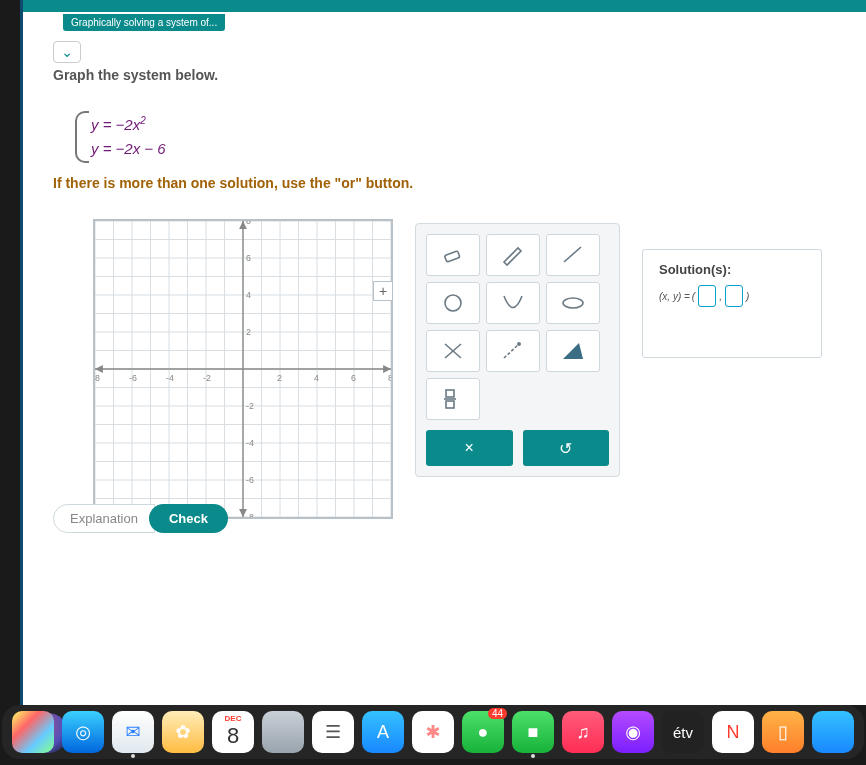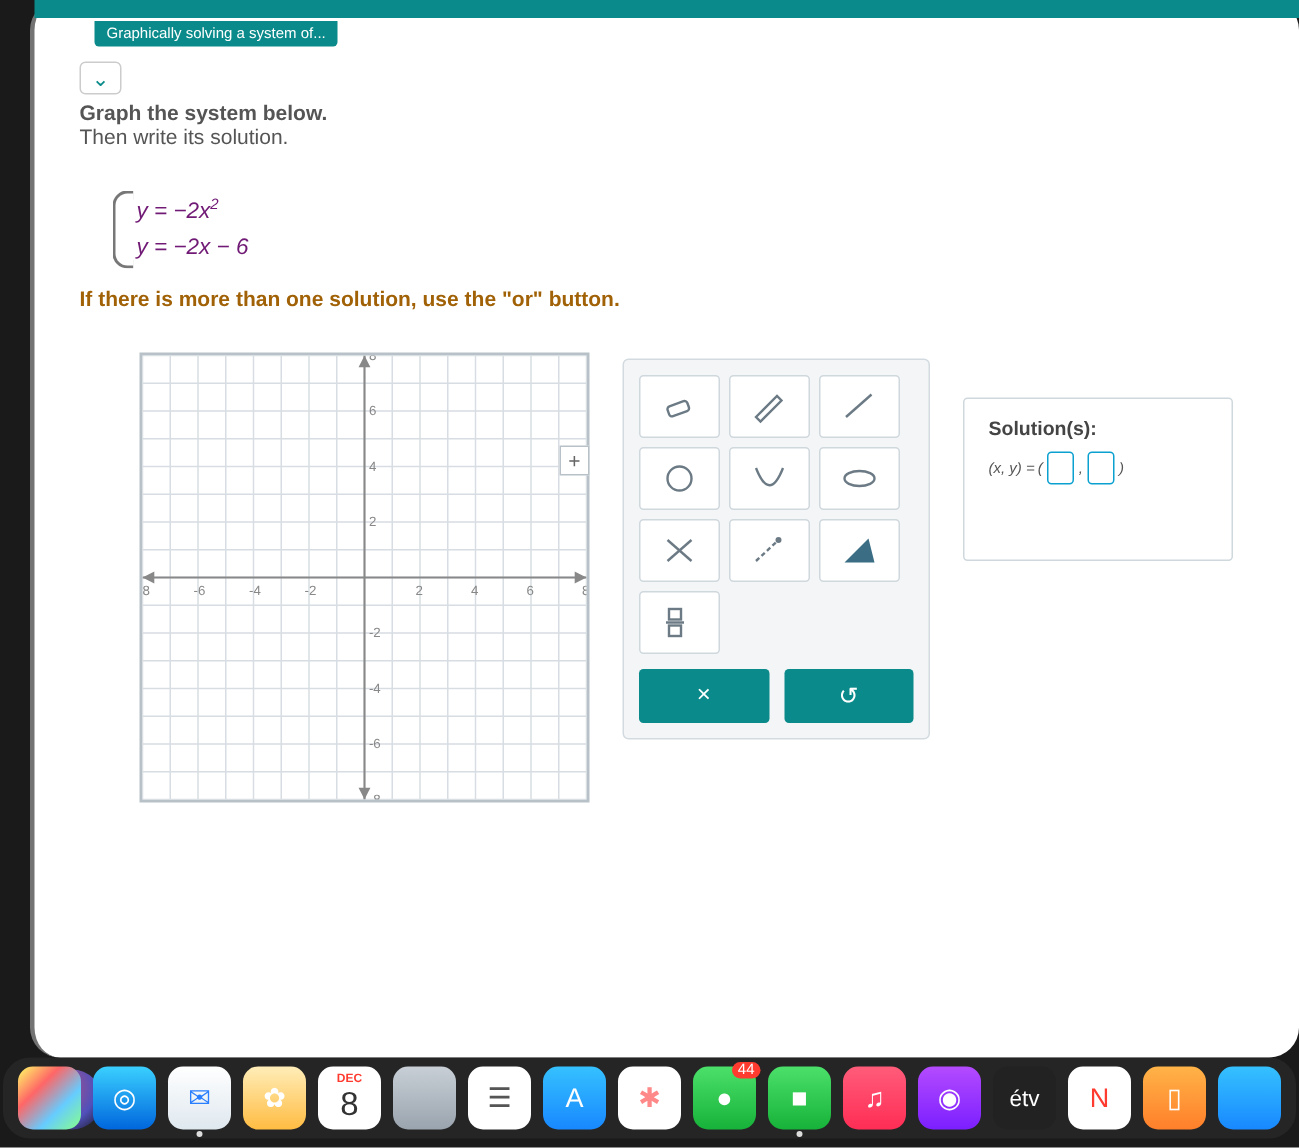--- a/index.html
+++ b/index.html
@@ -8,22 +8,21 @@
     background: #1a1a1a;
     width: 866px;
     height: 765px;
     overflow: hidden;
     position: relative;
   }
   .app-frame {
     background: #fff;
     position: absolute;
     top: 0; left: 20px; right: 0; bottom: 60px;
-    border-left: 3px solid #737373;
-    border-radius: 20px;
+    border-left: 3px solid #0c4a6e;
   }
   .top-bar {
     height: 12px;
     background: #0a8a8a;
   }
   .crumb-tab {
     display:inline-block;
     background:#0a8a8a;
     color:#fff;
     font-size:10px;
@@ -205,21 +204,20 @@
 
 <div class="app-frame">
   <div class="top-bar"></div>
   <div class="crumb-tab">Graphically solving a system of...</div>
 
   <div class="content">
     <div class="collapse-handle">
       <span>⌄</span>
     </div>
     <div class="q-line1">Graph the system below.</div>
-    <div class="q-line2">Then write its solution.</div>
 
     <div class="eq-block">
       <div class="brace"></div>
       <div class="eq"><span>y = −2x</span><span class="sup">2</span></div>
       <div class="eq">y = −2x − 6</div>
     </div>
 
     <div class="hint">If there is more than one solution, use the "or" button.</div>
 
     <div class="work-row">
@@ -361,20 +359,24 @@
           <span>(x, y) =</span>
           <span>(</span>
           <span class="blank"></span>
           <span>,</span>
           <span class="blank"></span>
           <span>)</span>
         </div>
       </div>
     </div>
 
+    <div class="footer-row">
+      <button class="explain-btn">Explanation</button>
+      <button class="check-btn">Check</button>
+    </div>
   </div>
 </div>
 
 <div class="siri"></div>
 <div class="dock">
     <div class="dock-item" style="background: linear-gradient(135deg, rgb(255, 255, 102), rgb(255, 102, 102), rgb(102, 204, 255), rgb(136, 255, 136));"></div>
     <div class="dock-item" style="background: linear-gradient(rgb(58, 208, 255), rgb(0, 102, 221));">◎</div>
     <div class="dock-item" style="background: linear-gradient(rgb(255, 255, 255), rgb(223, 232, 239)); color: rgb(42, 127, 255);">✉<div class="dock-dot"></div></div>
     <div class="dock-item" style="background: linear-gradient(rgb(255, 237, 184), rgb(255, 188, 66)); color: rgb(255, 255, 255);">✿</div>
     <div class="dock-item" style="background: rgb(255, 255, 255); color: rgb(51, 51, 51);">

